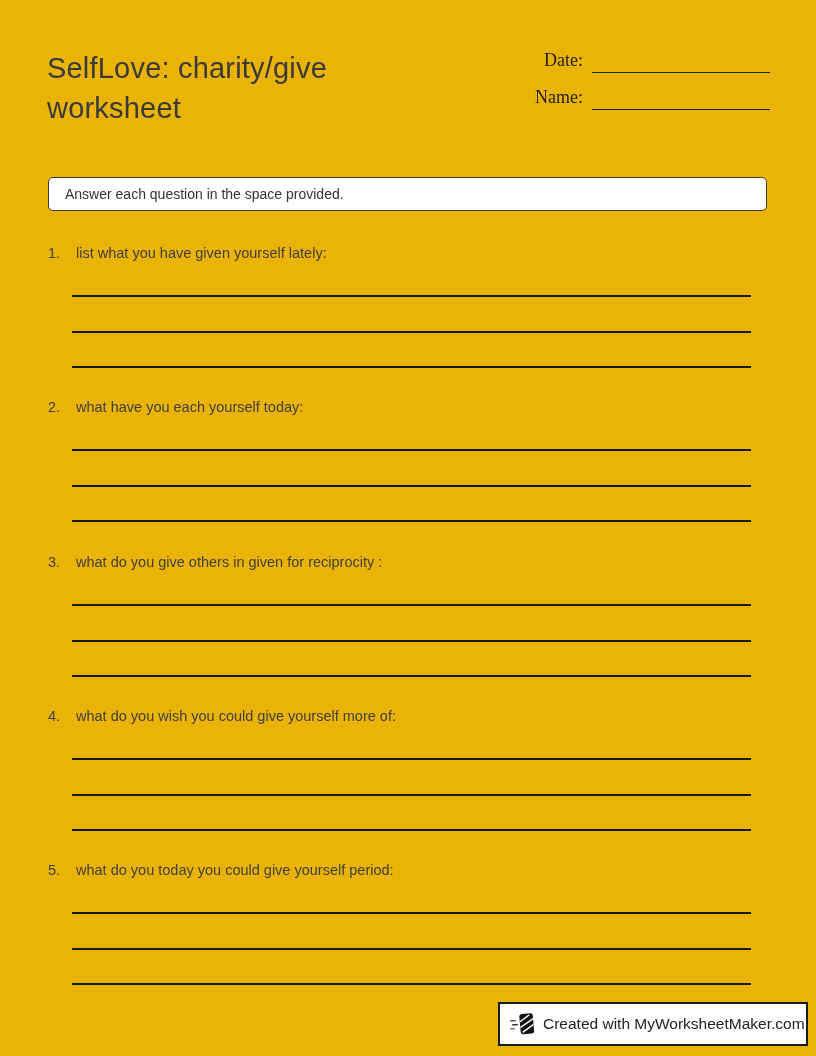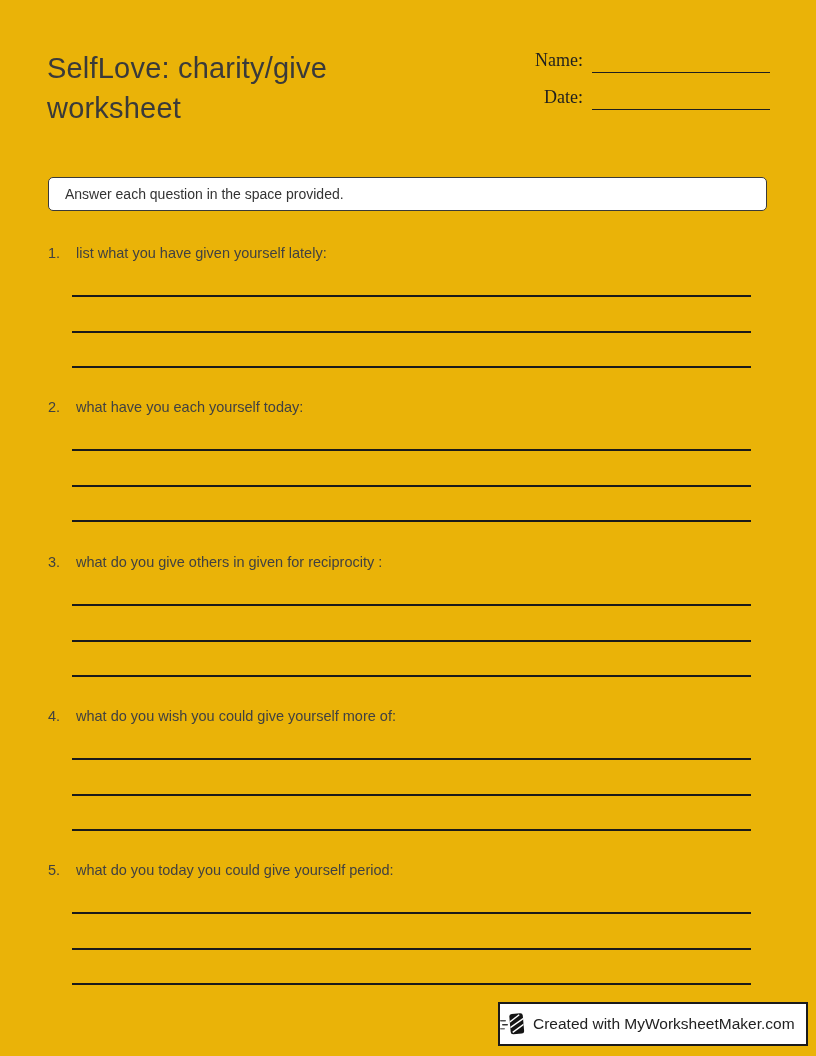--- a/index.html
+++ b/index.html
@@ -105,20 +105,21 @@
   .credit-box {
     position: absolute;
     left: 498px;
     top: 1002px;
     width: 310px;
     height: 44px;
     border: 2px solid #1a1a1a;
     background: #ffffff;
     display: flex;
     align-items: center;
+    padding-left: 10px;
   }
   .credit-icon {
     width: 26px;
     height: 26px;
     margin-right: 7px;
     flex: 0 0 auto;
   }
   .credit-text {
     font-size: 15.5px;
     color: #222222;
@@ -127,25 +128,25 @@
 </style>
 </head>
 <body>
 
 <div class="page">
 
   <h1 class="title">SelfLove: charity/give worksheet</h1>
 
   <div class="name-date">
     <div class="nd-row">
+      <span class="nd-label">Date:</span>
+      <span class="nd-line"></span>
+    </div>
+    <div class="nd-row">
       <span class="nd-label">Name:</span>
-      <span class="nd-line"></span>
-    </div>
-    <div class="nd-row">
-      <span class="nd-label">Date:</span>
       <span class="nd-line"></span>
     </div>
   </div>
 
   <div class="instructions-box">
     <span class="instructions-text">Answer each question in the space provided.</span>
   </div>
 
   <div class="question" style="top:245px">
     <div class="q-head">

